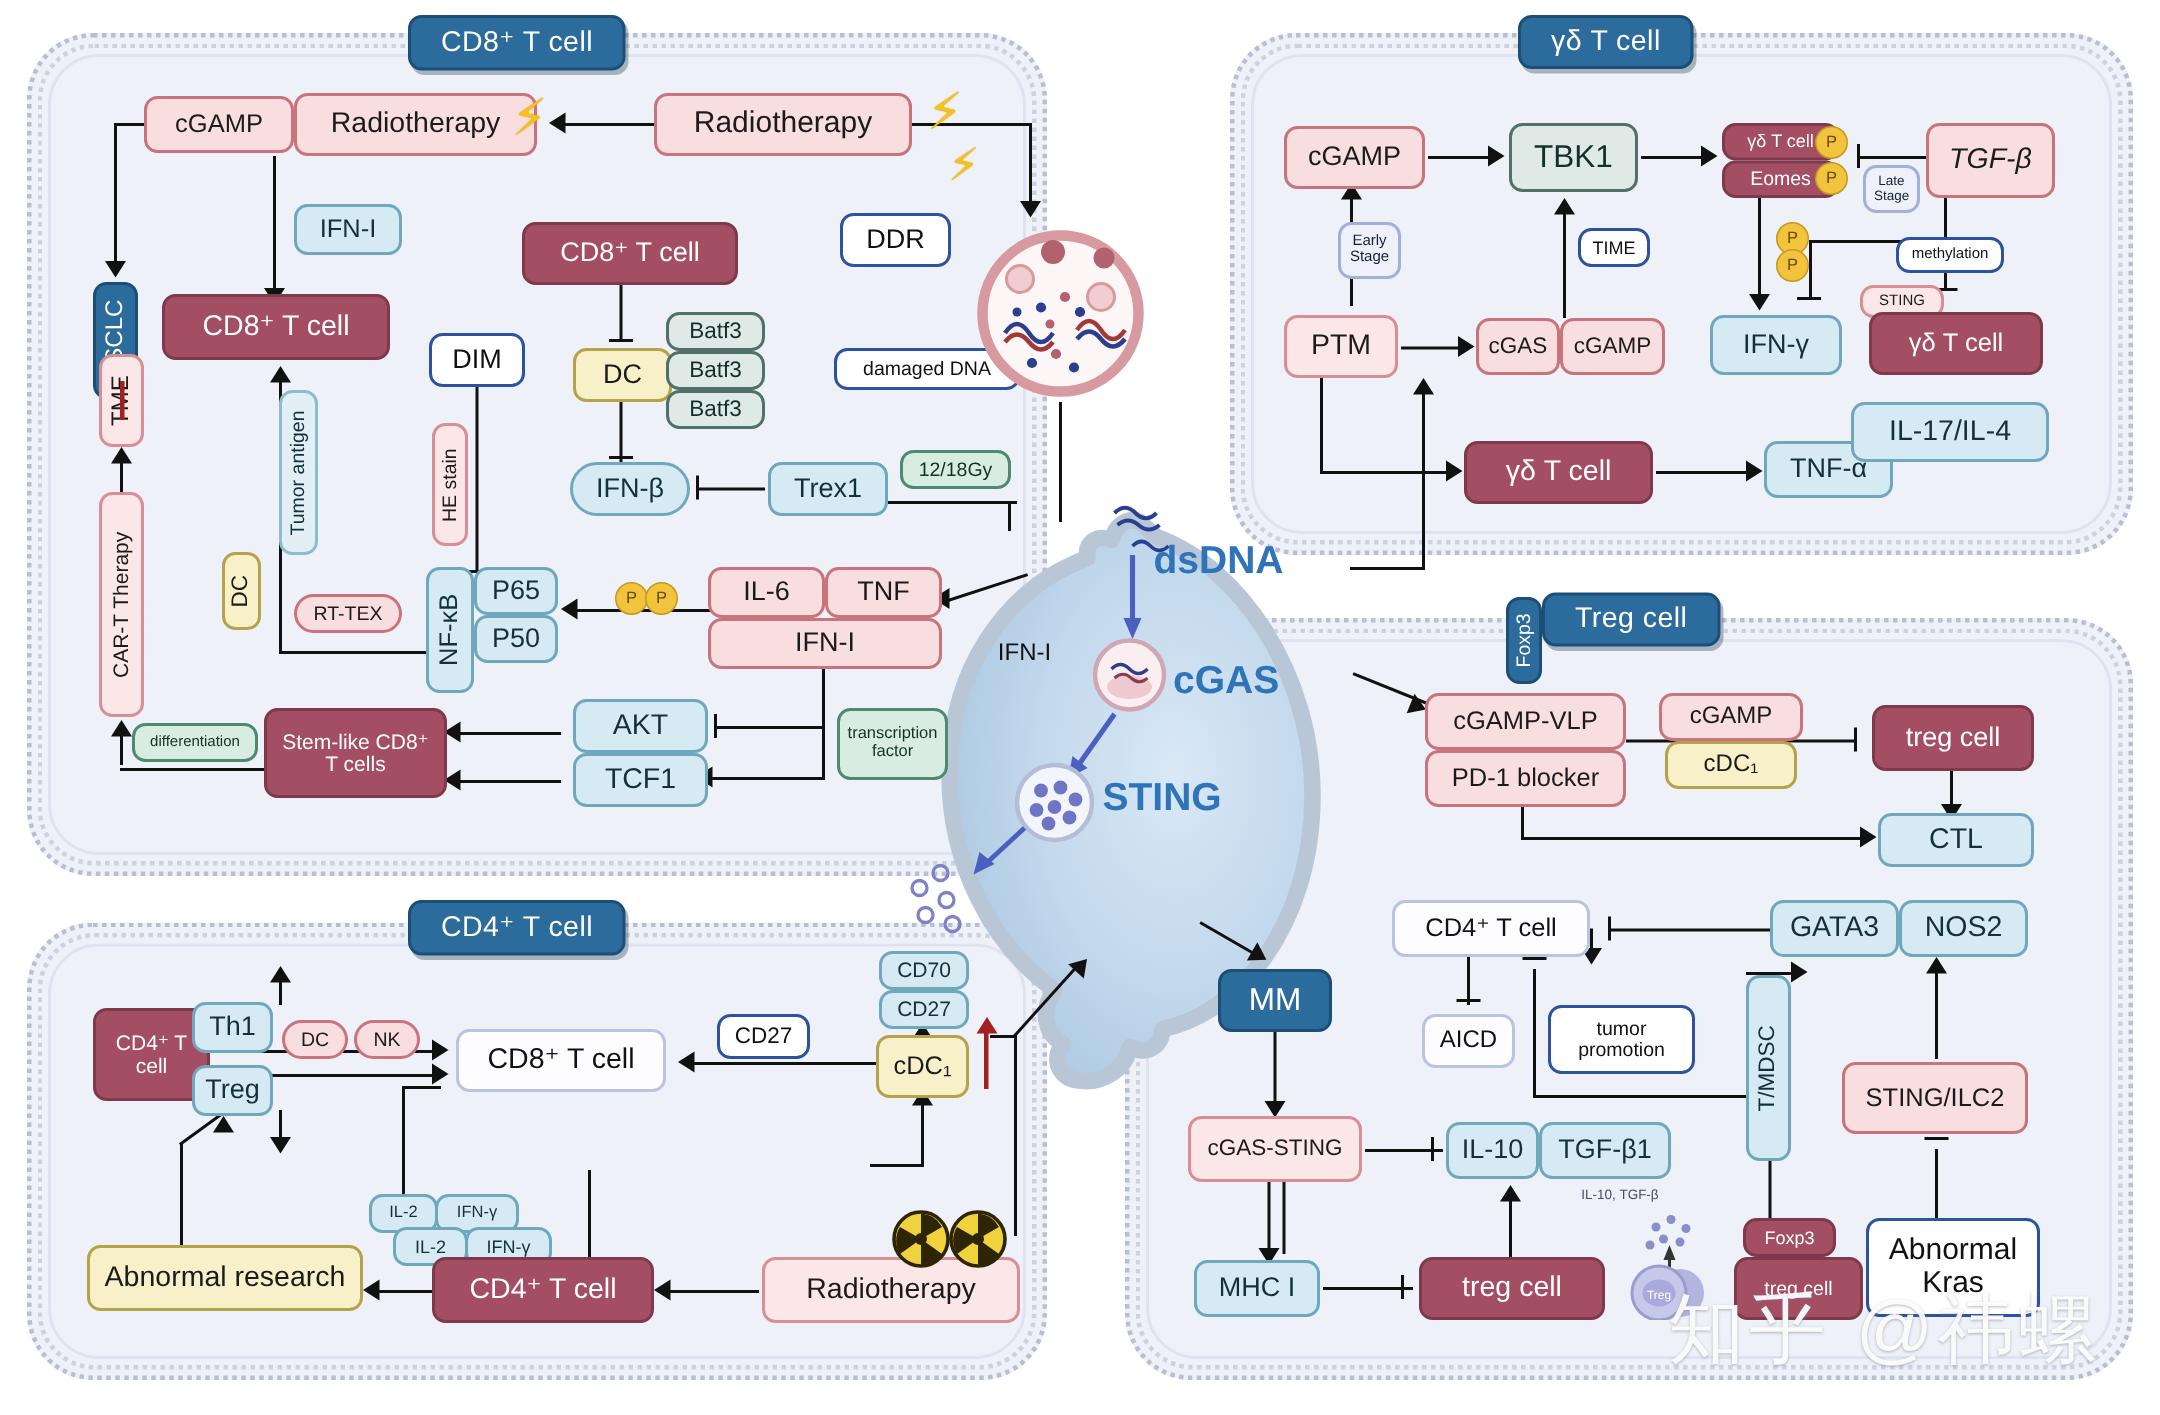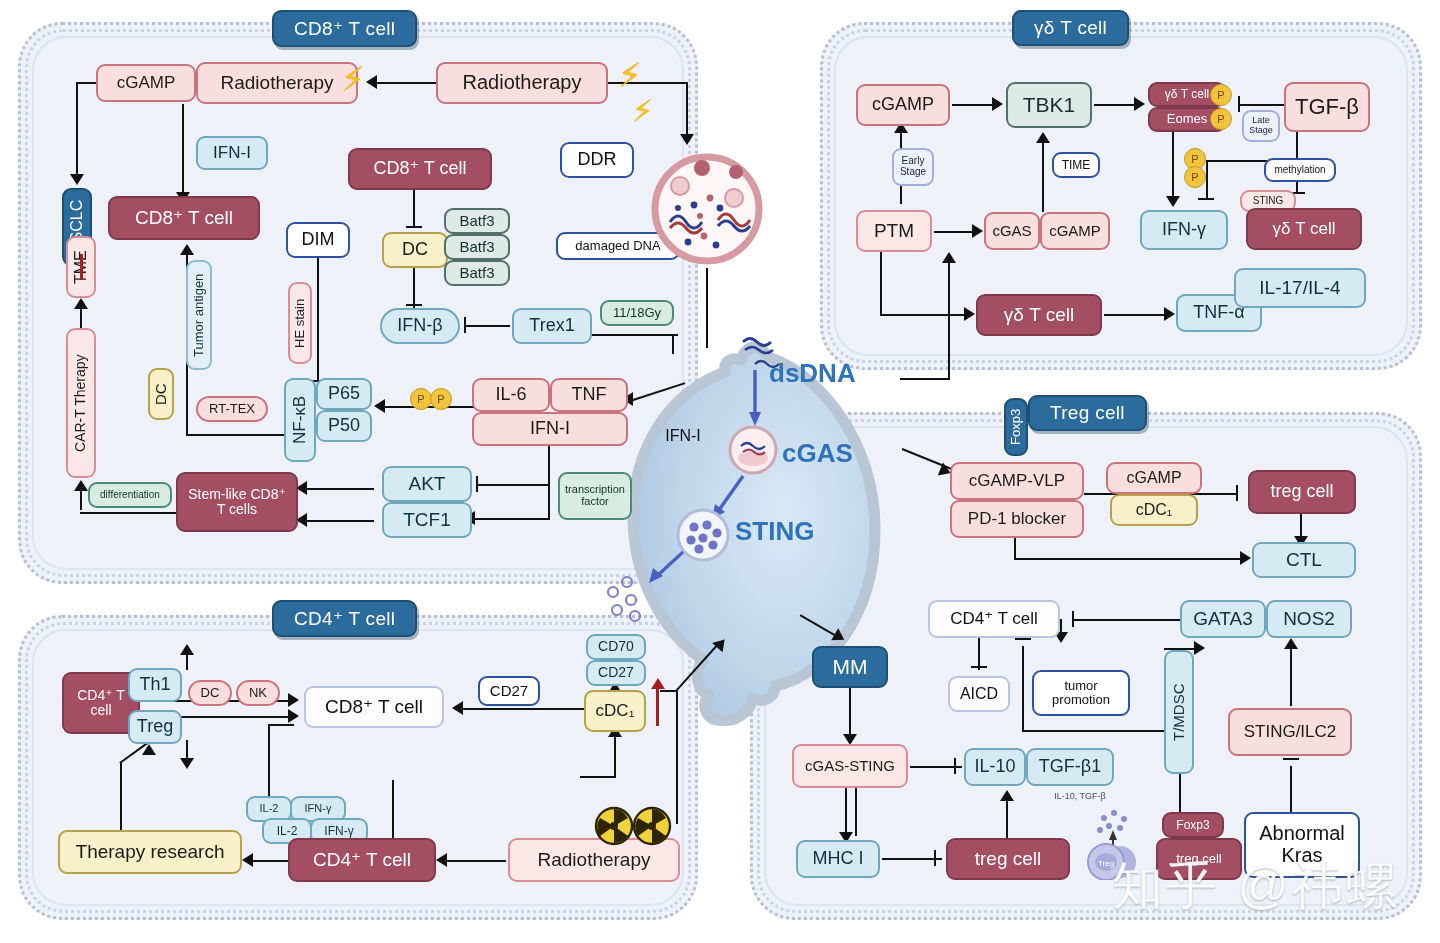--- a/index.html
+++ b/index.html
@@ -209,21 +209,21 @@
   <div class="n green-g" style="left:444px;top:208px;width:66px;height:26px;font-size:15px;">Batf3</div>
   <div class="n green-g" style="left:444px;top:234px;width:66px;height:26px;font-size:15px;">Batf3</div>
   <div class="n green-g" style="left:444px;top:260px;width:66px;height:26px;font-size:15px;">Batf3</div>
   <div class="ln lnv" style="left:413px;top:268px;height:40px;"></div>
   <div class="bar bar-v" style="left:406px;top:304px;"></div>
 
   <div class="n blue" style="left:380px;top:308px;width:80px;height:36px;font-size:18px;border-radius:18px;">IFN-β</div>
   <div class="ln lnh" style="left:464px;top:325px;width:46px;"></div>
   <div class="bar bar-h" style="left:464px;top:317px;"></div>
   <div class="n blue" style="left:512px;top:308px;width:80px;height:36px;font-size:18px;">Trex1</div>
-  <div class="n green" style="left:600px;top:300px;width:74px;height:26px;font-size:13px;">11/18Gy</div>
+  <div class="n green" style="left:600px;top:300px;width:74px;height:26px;font-size:13px;">12/18Gy</div>
   <div class="ln lnh" style="left:592px;top:334px;width:86px;"></div>
   <div class="ln" style="left:672px;top:336px;width:2.4px;height:18px;"></div>
 
   <div class="n navy" style="left:560px;top:142px;width:74px;height:36px;font-size:18px;">DDR</div>
   <div class="n navy" style="left:556px;top:232px;width:124px;height:28px;font-size:13px;">damaged DNA</div>
   <svg width="118" height="118" style="position:absolute;left:648px;top:150px;z-index:22;">
     <circle cx="59" cy="59" r="52" fill="#fdf6f6" stroke="#d79aa0" stroke-width="7"></circle>
     <circle cx="32" cy="36" r="9" fill="#f0cdd1" stroke="#d79aa0" stroke-width="2"></circle>
     <circle cx="86" cy="48" r="9" fill="#f0cdd1" stroke="#d79aa0" stroke-width="2"></circle>
     <circle cx="54" cy="18" r="8" fill="#b4616f"></circle>
@@ -286,21 +286,21 @@
   <div class="ar ar-r" style="left:992px;top:97px;"></div>
   <div class="n green-g" style="left:1006px;top:82px;width:86px;height:46px;font-size:21px;">TBK1</div>
   <div class="ln lnh" style="left:1094px;top:104px;width:44px;"></div>
   <div class="ar ar-r" style="left:1134px;top:97px;"></div>
 
   <div class="n maroon" style="left:1148px;top:82px;width:78px;height:25px;font-size:12px;">γδ T cell</div>
   <div class="n maroon" style="left:1148px;top:107px;width:78px;height:25px;font-size:13px;">Eomes</div>
   <div class="pcirc" style="left:1210px;top:84px;">P</div>
   <div class="pcirc" style="left:1210px;top:108px;">P</div>
 
-  <div class="n pink" style="left:1284px;top:82px;width:86px;height:50px;font-size:22px;">TGF-β</div>
+  <div class="n pink" style="left:1284px;top:82px;width:86px;height:50px;font-size:19px;font-style:italic;">TGF-β</div>
 
   <div class="ln lnh" style="left:1238px;top:104px;width:46px;"></div>
   <div class="bar bar-h" style="left:1238px;top:96px;"></div>
   <div class="n lav" style="left:1242px;top:110px;width:38px;height:32px;font-size:9px;">Late Stage</div>
 
   <div class="ln lnv" style="left:900px;top:126px;height:78px;"></div>
   <div class="ar ar-u" style="left:894px;top:122px;"></div>
   <div class="n lav" style="left:892px;top:148px;width:42px;height:38px;font-size:10px;">Early Stage</div>
   <div class="n pink-l" style="left:856px;top:210px;width:76px;height:42px;font-size:19px;">PTM</div>
 
@@ -463,21 +463,21 @@
   <div class="ln lnv" style="left:614px;top:732px;height:44px;"></div>
   <div class="ar ar-u" style="left:608px;top:726px;"></div>
 
   <div class="n blue" style="left:246px;top:796px;width:46px;height:26px;font-size:11px;">IL-2</div>
   <div class="n blue" style="left:290px;top:796px;width:56px;height:26px;font-size:11px;">IFN-γ</div>
   <div class="n blue" style="left:262px;top:818px;width:50px;height:26px;font-size:12px;">IL-2</div>
   <div class="n blue" style="left:310px;top:818px;width:58px;height:26px;font-size:12px;">IFN-γ</div>
   <div class="ln lnv" style="left:268px;top:724px;height:74px;"></div>
   <div class="ln lnh" style="left:268px;top:724px;width:26px;"></div>
 
-  <div class="n yellow" style="left:58px;top:830px;width:184px;height:44px;font-size:19px;">Therapy research</div>
+  <div class="n yellow" style="left:58px;top:830px;width:184px;height:44px;font-size:19px;">Abnormal research</div>
   <div class="ln lnv" style="left:120px;top:762px;height:68px;"></div>
   <div class="ln" style="left:120px;top:762px;width:36px;height:2.4px;transform:rotate(-36deg);transform-origin:left center;"></div>
   <div class="ar ar-u" style="left:142px;top:744px;"></div>
 
   <div class="n maroon" style="left:288px;top:838px;width:148px;height:44px;font-size:19px;">CD4⁺ T cell</div>
   <div class="ln lnh" style="left:250px;top:860px;width:38px;"></div>
   <div class="ar ar-l" style="left:242px;top:853px;"></div>
   <div class="ln lnv" style="left:392px;top:780px;height:58px;"></div>
   <div class="ln lnh" style="left:392px;top:780px;width:0px;"></div>
 

